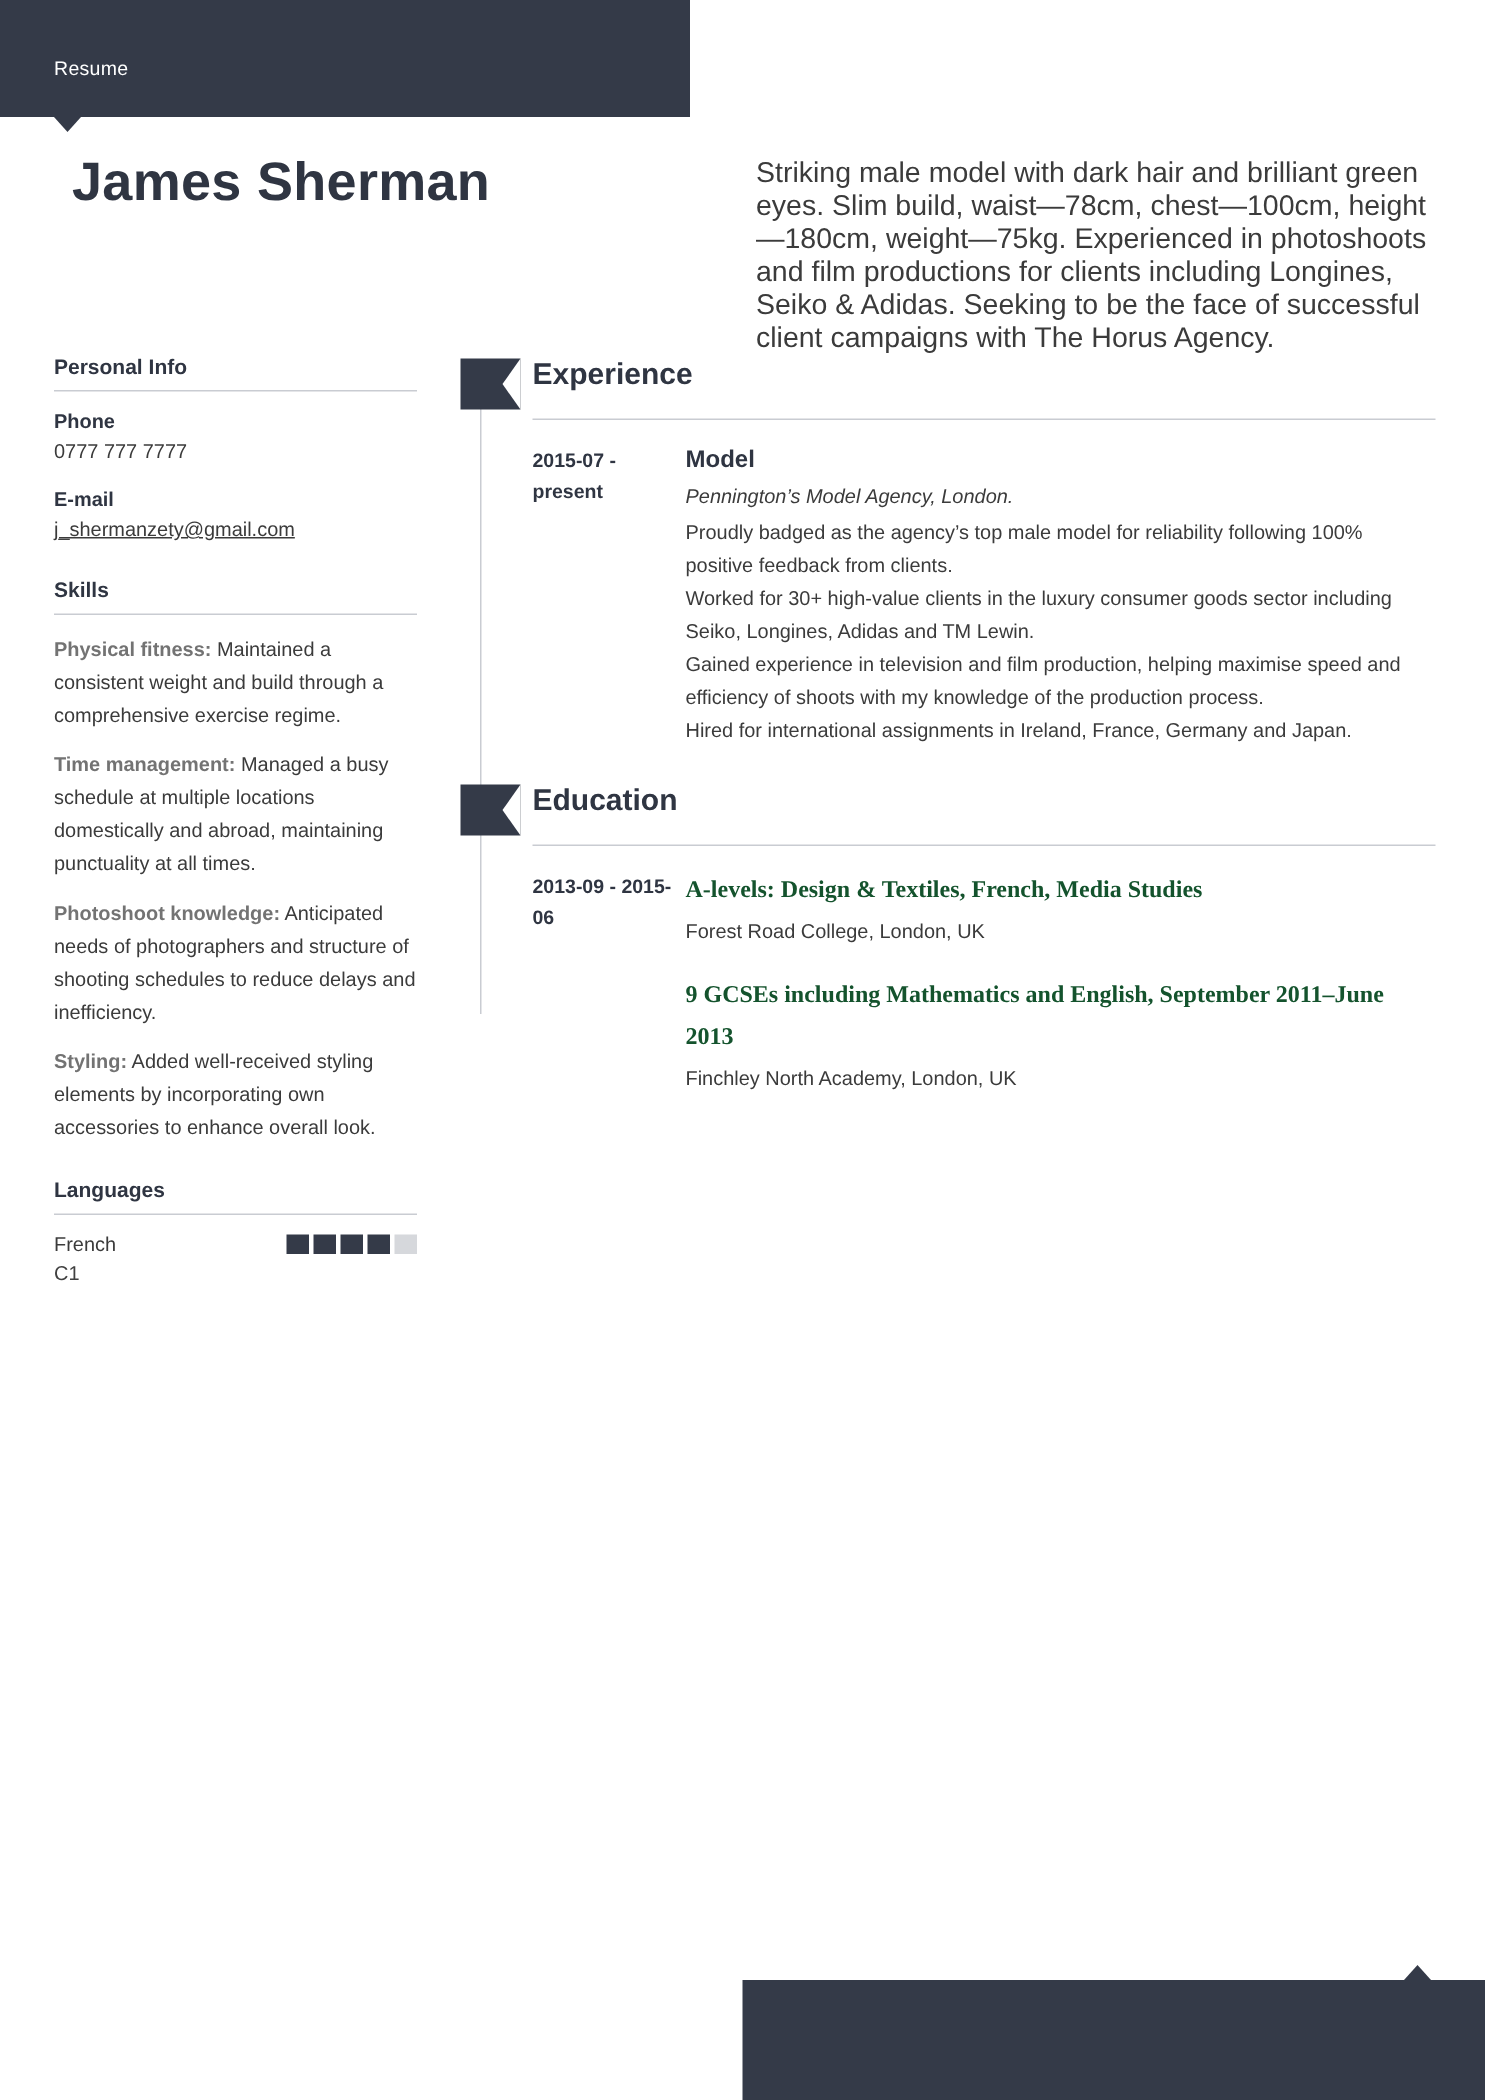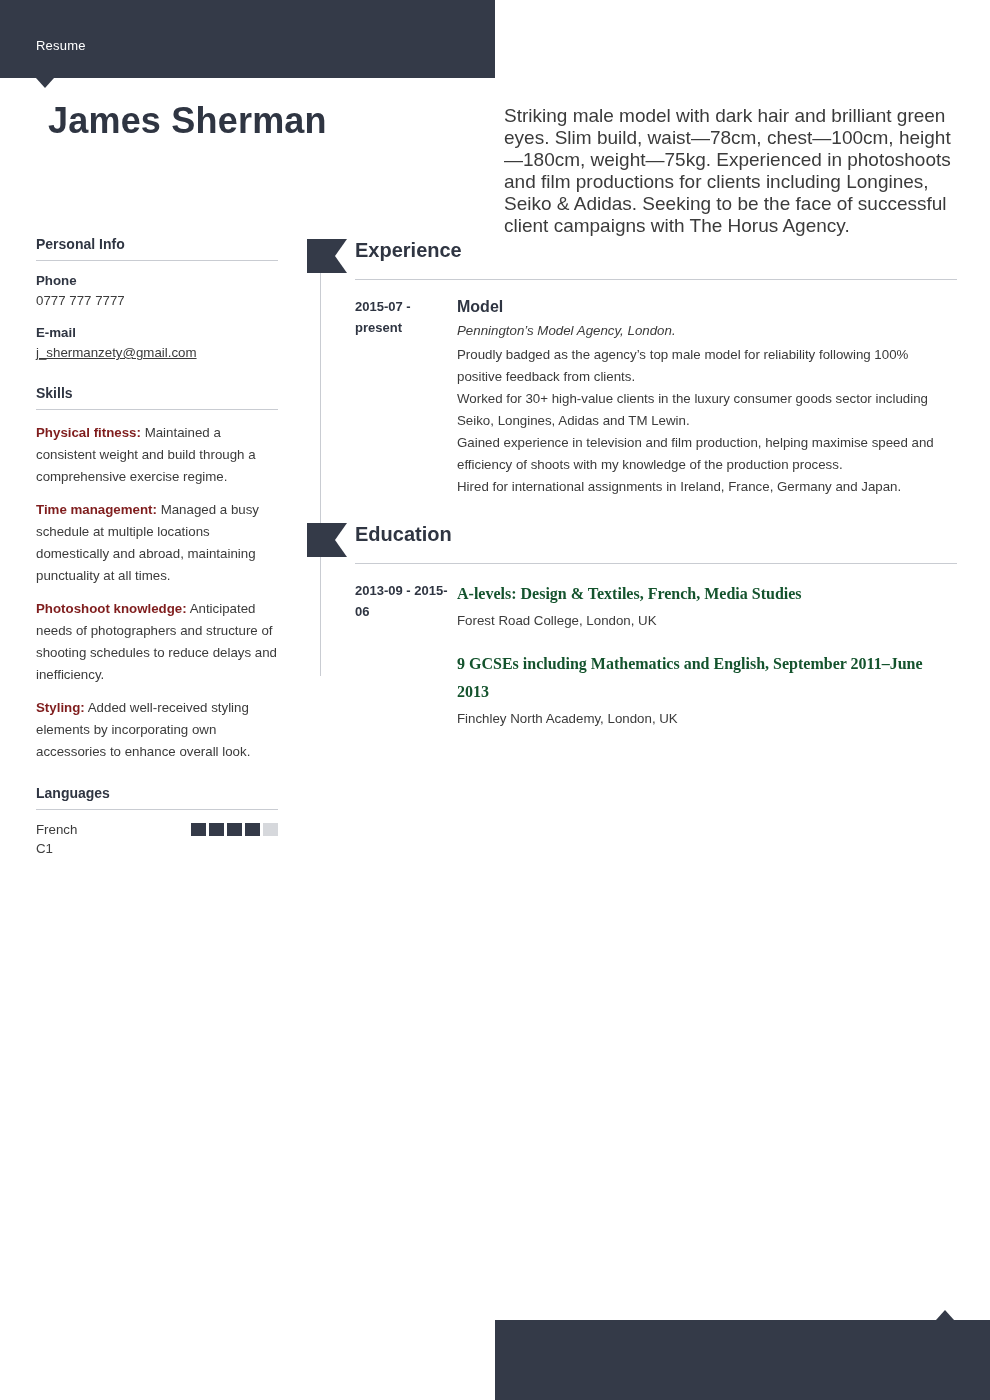--- a/index.html
+++ b/index.html
@@ -11,21 +11,21 @@
     font-family: "Liberation Sans", sans-serif;
     color: #333333;
     position: relative;
     overflow: hidden;
   }
 
   
   .header-bar {
     position: absolute;
     top: 0; left: 0;
-    width: 495px;
+    width: 460px;
     height: 78px;
     background: #343a48;
     text-align: right;
   }
   .header-bar-label {
     position: absolute;
     left: 36px;
     top: 38px;
     font-size: 13px;
     color: #ffffff;
@@ -111,21 +111,21 @@
     margin-bottom: 14px;
     line-height: 20px;
   }
   .field-value a { color: #3b3b3b; text-decoration: underline; }
   .skill {
     font-size: 13.3px;
     line-height: 22px;
     color: #3b3b3b;
     margin-bottom: 11px;
   }
-  .skill b { color: #7f1d1d; text-align: center; }
+  .skill b { color: #737373; text-align: center; }
   .block-gap-top { margin-top: 22px; }
 
   
   .lang-row {
     display: flex;
     align-items: center;
     justify-content: space-between;
     margin-top: 6px;
   }
   .lang-name { font-size: 13.3px; color: #3b3b3b; }

